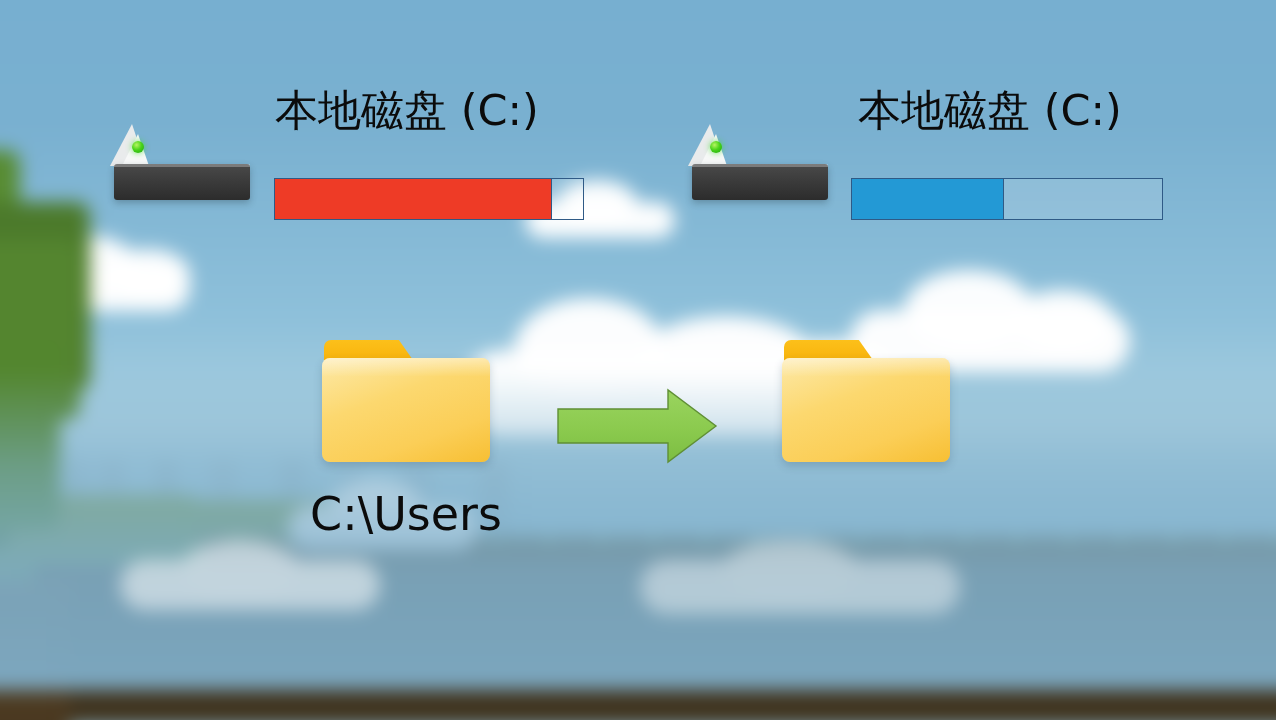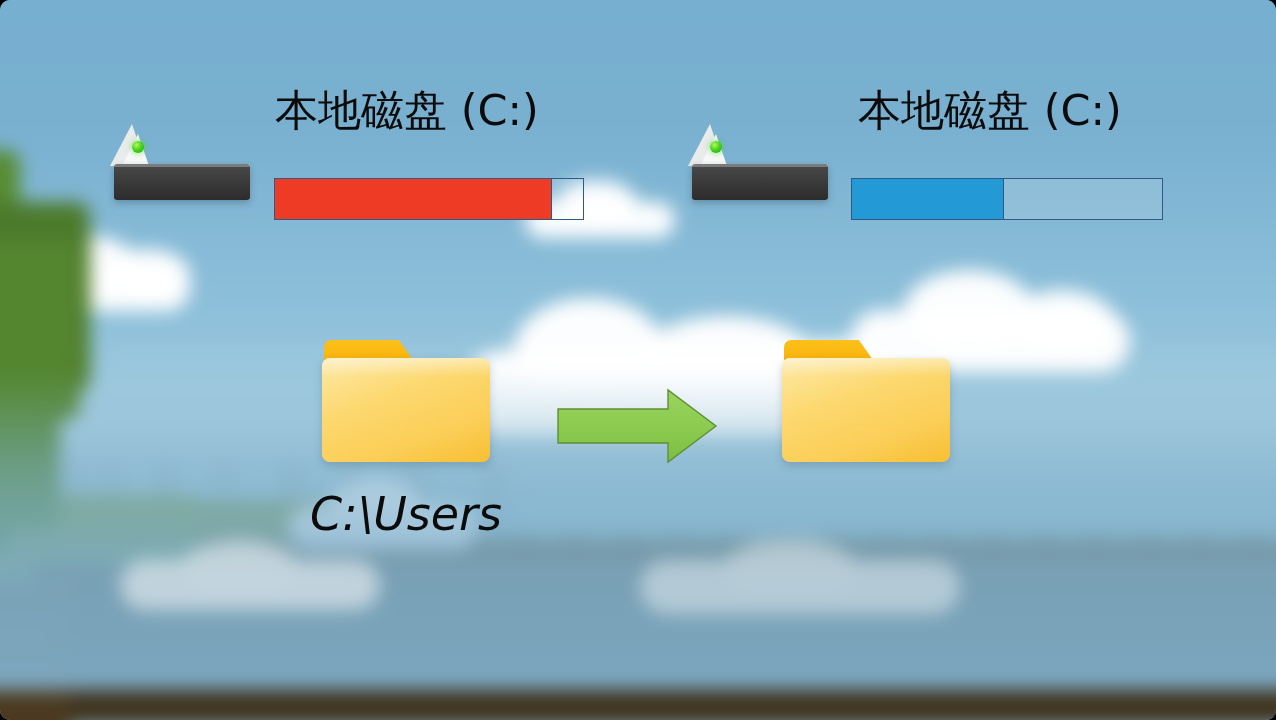--- a/index.html
+++ b/index.html
@@ -11,21 +11,20 @@
   body {
     font-family: "Liberation Sans", sans-serif;
   }
 
   #stage {
     position: relative;
     width: 1276px;
     height: 720px;
     overflow: hidden;
     background: #7bb0d0;
-    border-radius: 10px;
   }
 
   
   .bg-layer {
     position: absolute;
     inset: 0;
     overflow: hidden;
   }
   .bg-inner {
     position: absolute;
@@ -380,21 +379,21 @@
   .path-caption {
     position: absolute;
     top: 487px;
     width: 380px;
     text-align: center;
     font-size: 46px;
     color: #0b0b0b;
     font-family: "DejaVu Sans", "Liberation Sans", sans-serif;
     white-space: nowrap;
   }
-  .path-caption.left  { left: 216px; font-style: italic; }
+  .path-caption.left  { left: 216px; }
   .path-caption.right { left: 676px; }
 </style>
 </head>
 <body>
 
 <div id="stage">
 
   <div class="bg-layer">
     <div class="bg-inner">
       <div class="sky"></div>

